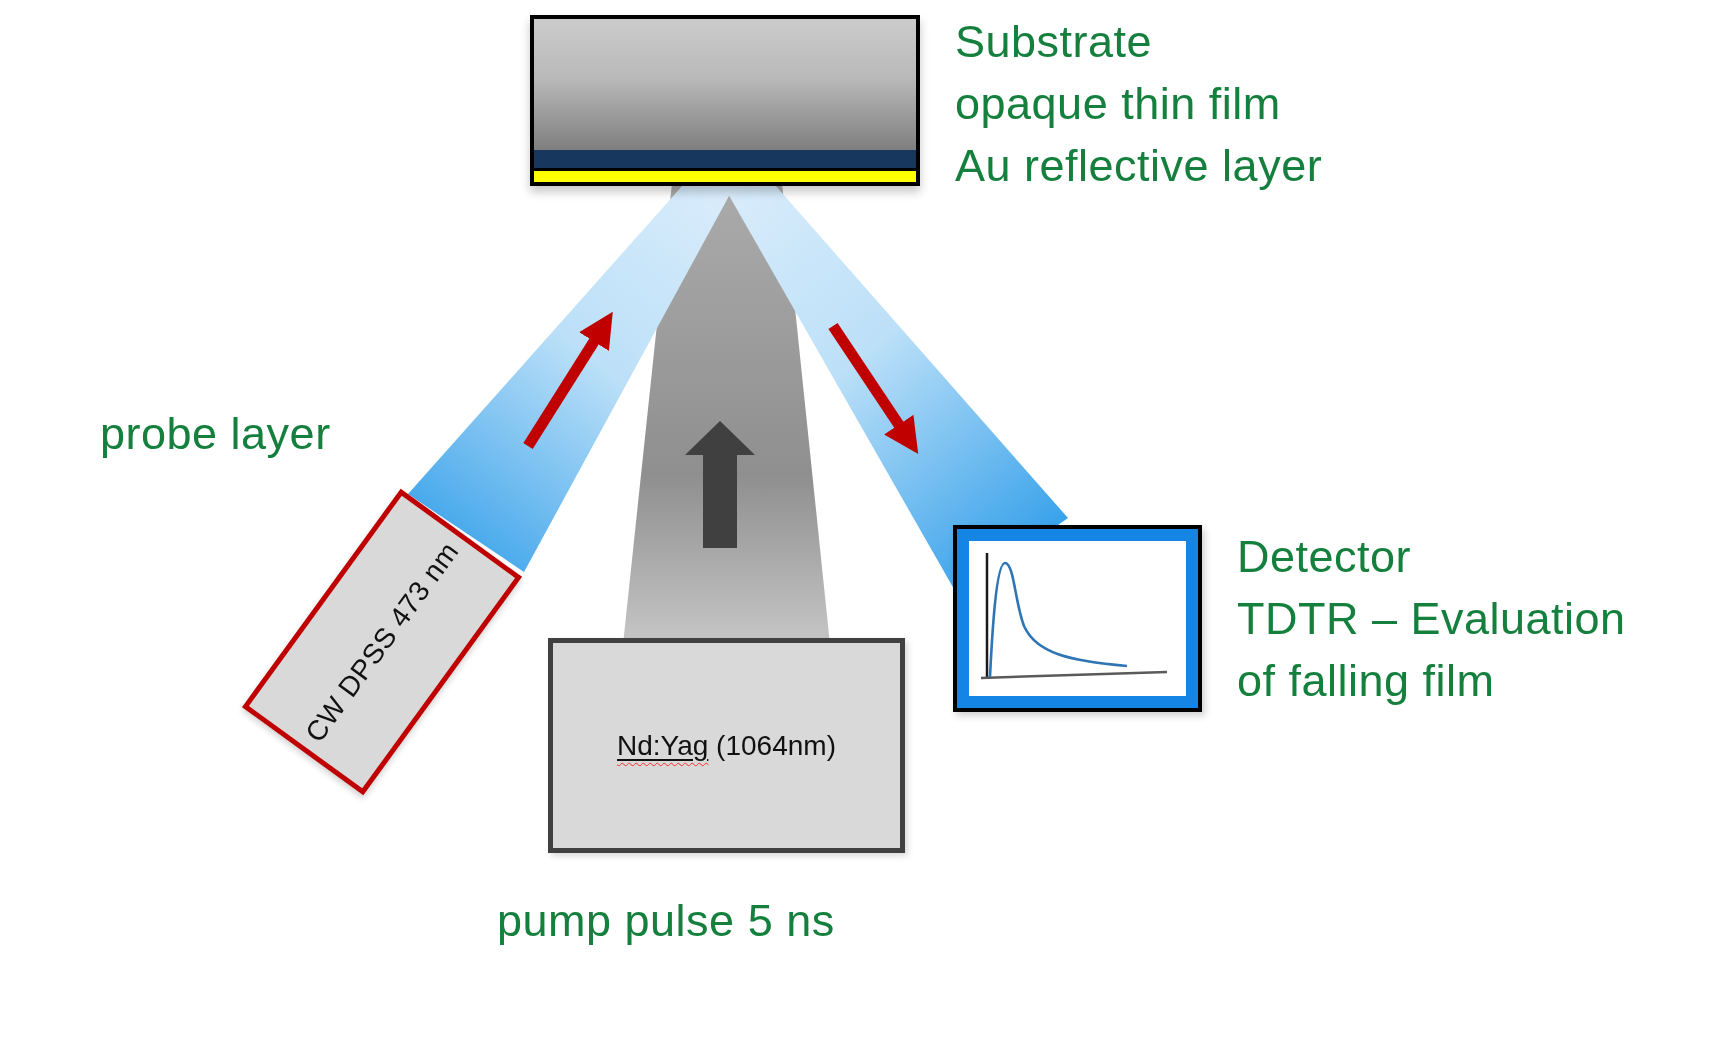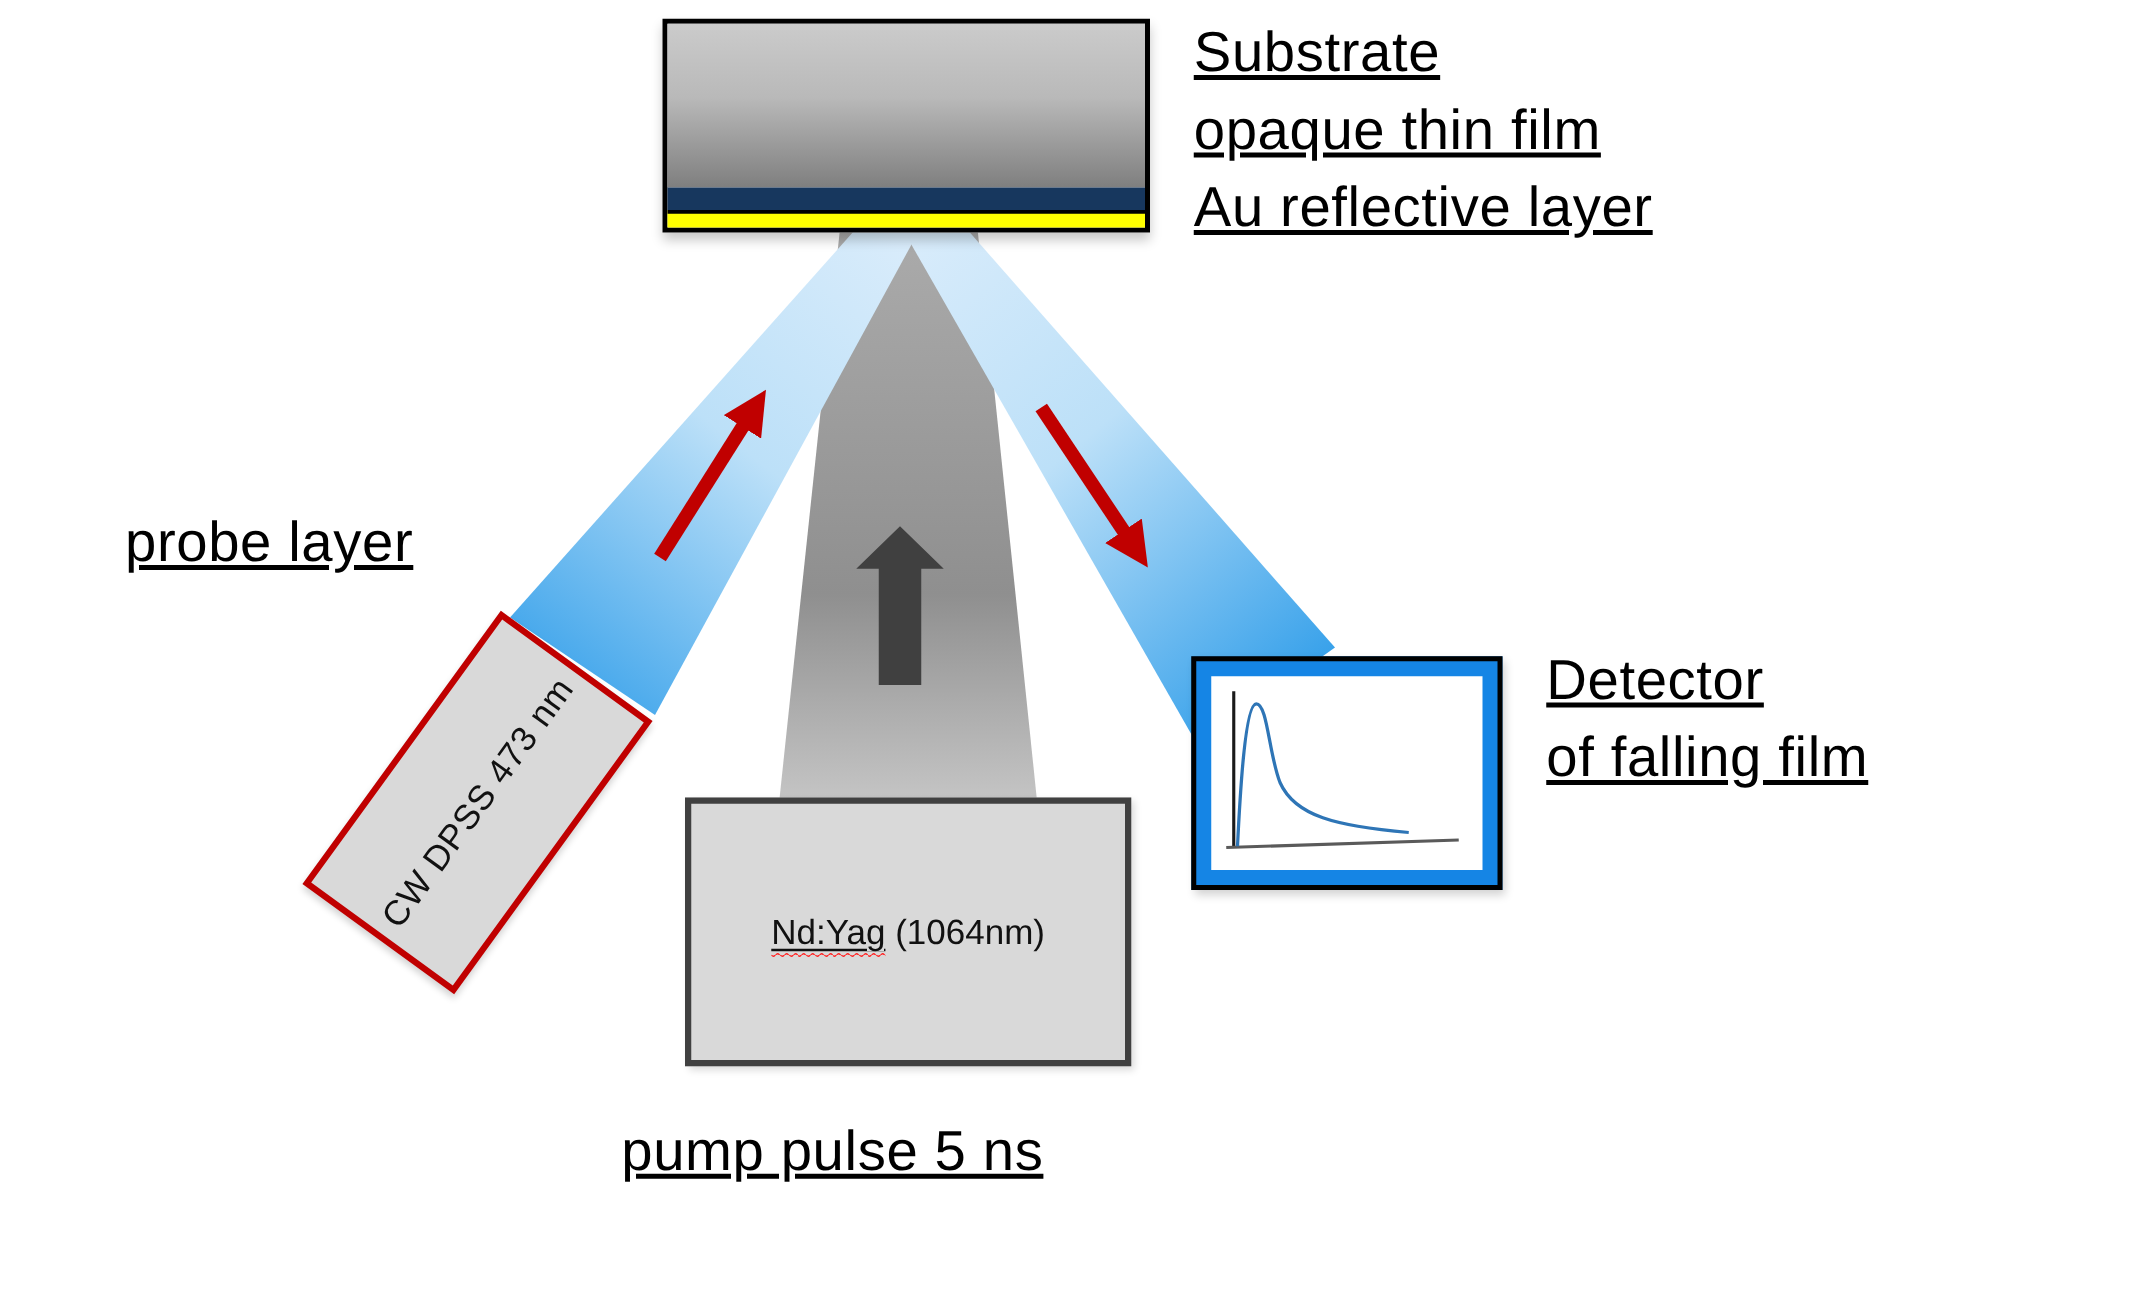--- a/index.html
+++ b/index.html
@@ -5,23 +5,22 @@
   html,body{margin:0;padding:0;background:#ffffff;}
   #canvas{
     position:relative;width:1710px;height:1037px;overflow:hidden;
     background:#ffffff;
     font-family:"Liberation Sans","DejaVu Sans",sans-serif;
     color:#000;
   }
   #beam-layer{position:absolute;left:0;top:0;z-index:1;}
   .caption{
     position:absolute;z-index:3;
-    font-size:45px;line-height:62px;letter-spacing:0.5px;color:#000000;
+    font-size:45px;line-height:62px;letter-spacing:0.5px;color:#15803d;
     white-space:nowrap;
-    text-decoration:underline;
   }
   
   #substrate-box{
     position:absolute;left:530px;top:15px;width:382px;z-index:2;
     border:4px solid #000;background:#fff;
     box-shadow:0 6px 9px rgba(0,0,0,0.22);
   }
   #substrate-gray{height:131px;background:linear-gradient(#cbcbcb,#b9b9b9 45%,#7f7f7f);}
   #substrate-navy{height:18px;background:var(--substrate_navy_layer,#17375E);}
   #substrate-gold{height:11px;background:var(--substrate_gold_layer,#FFFF00);border-top:3px solid #000;}
@@ -137,18 +136,19 @@
   <div id="detector-box">
     <div id="detector-screen">
       <svg width="217" height="155" viewBox="0 0 217 155">
         <line x1="18" y1="12" x2="18" y2="137" stroke="#1a1a1a" stroke-width="2.5"></line>
         <line x1="12" y1="137" x2="198" y2="131" stroke="#5a5a5a" stroke-width="2.5"></line>
         <path d="M21,136 C23,95 27,22 36,22 C45,22 46,62 55,85 C67,112 100,120 158,125" fill="none" stroke="var(--detector_curve_blue,#2E75B6)" stroke-width="2.6"></path>
       </svg>
     </div>
   </div>
 
-  <div class="caption" style="left:1237px;top:513px;">
+  <div class="caption" style="left:1237px;top:526px;">
     <div>Detector</div>
+    <div>TDTR – Evaluation</div>
     <div>of falling film</div>
   </div>
 
 </div>
 
 </body></html>

